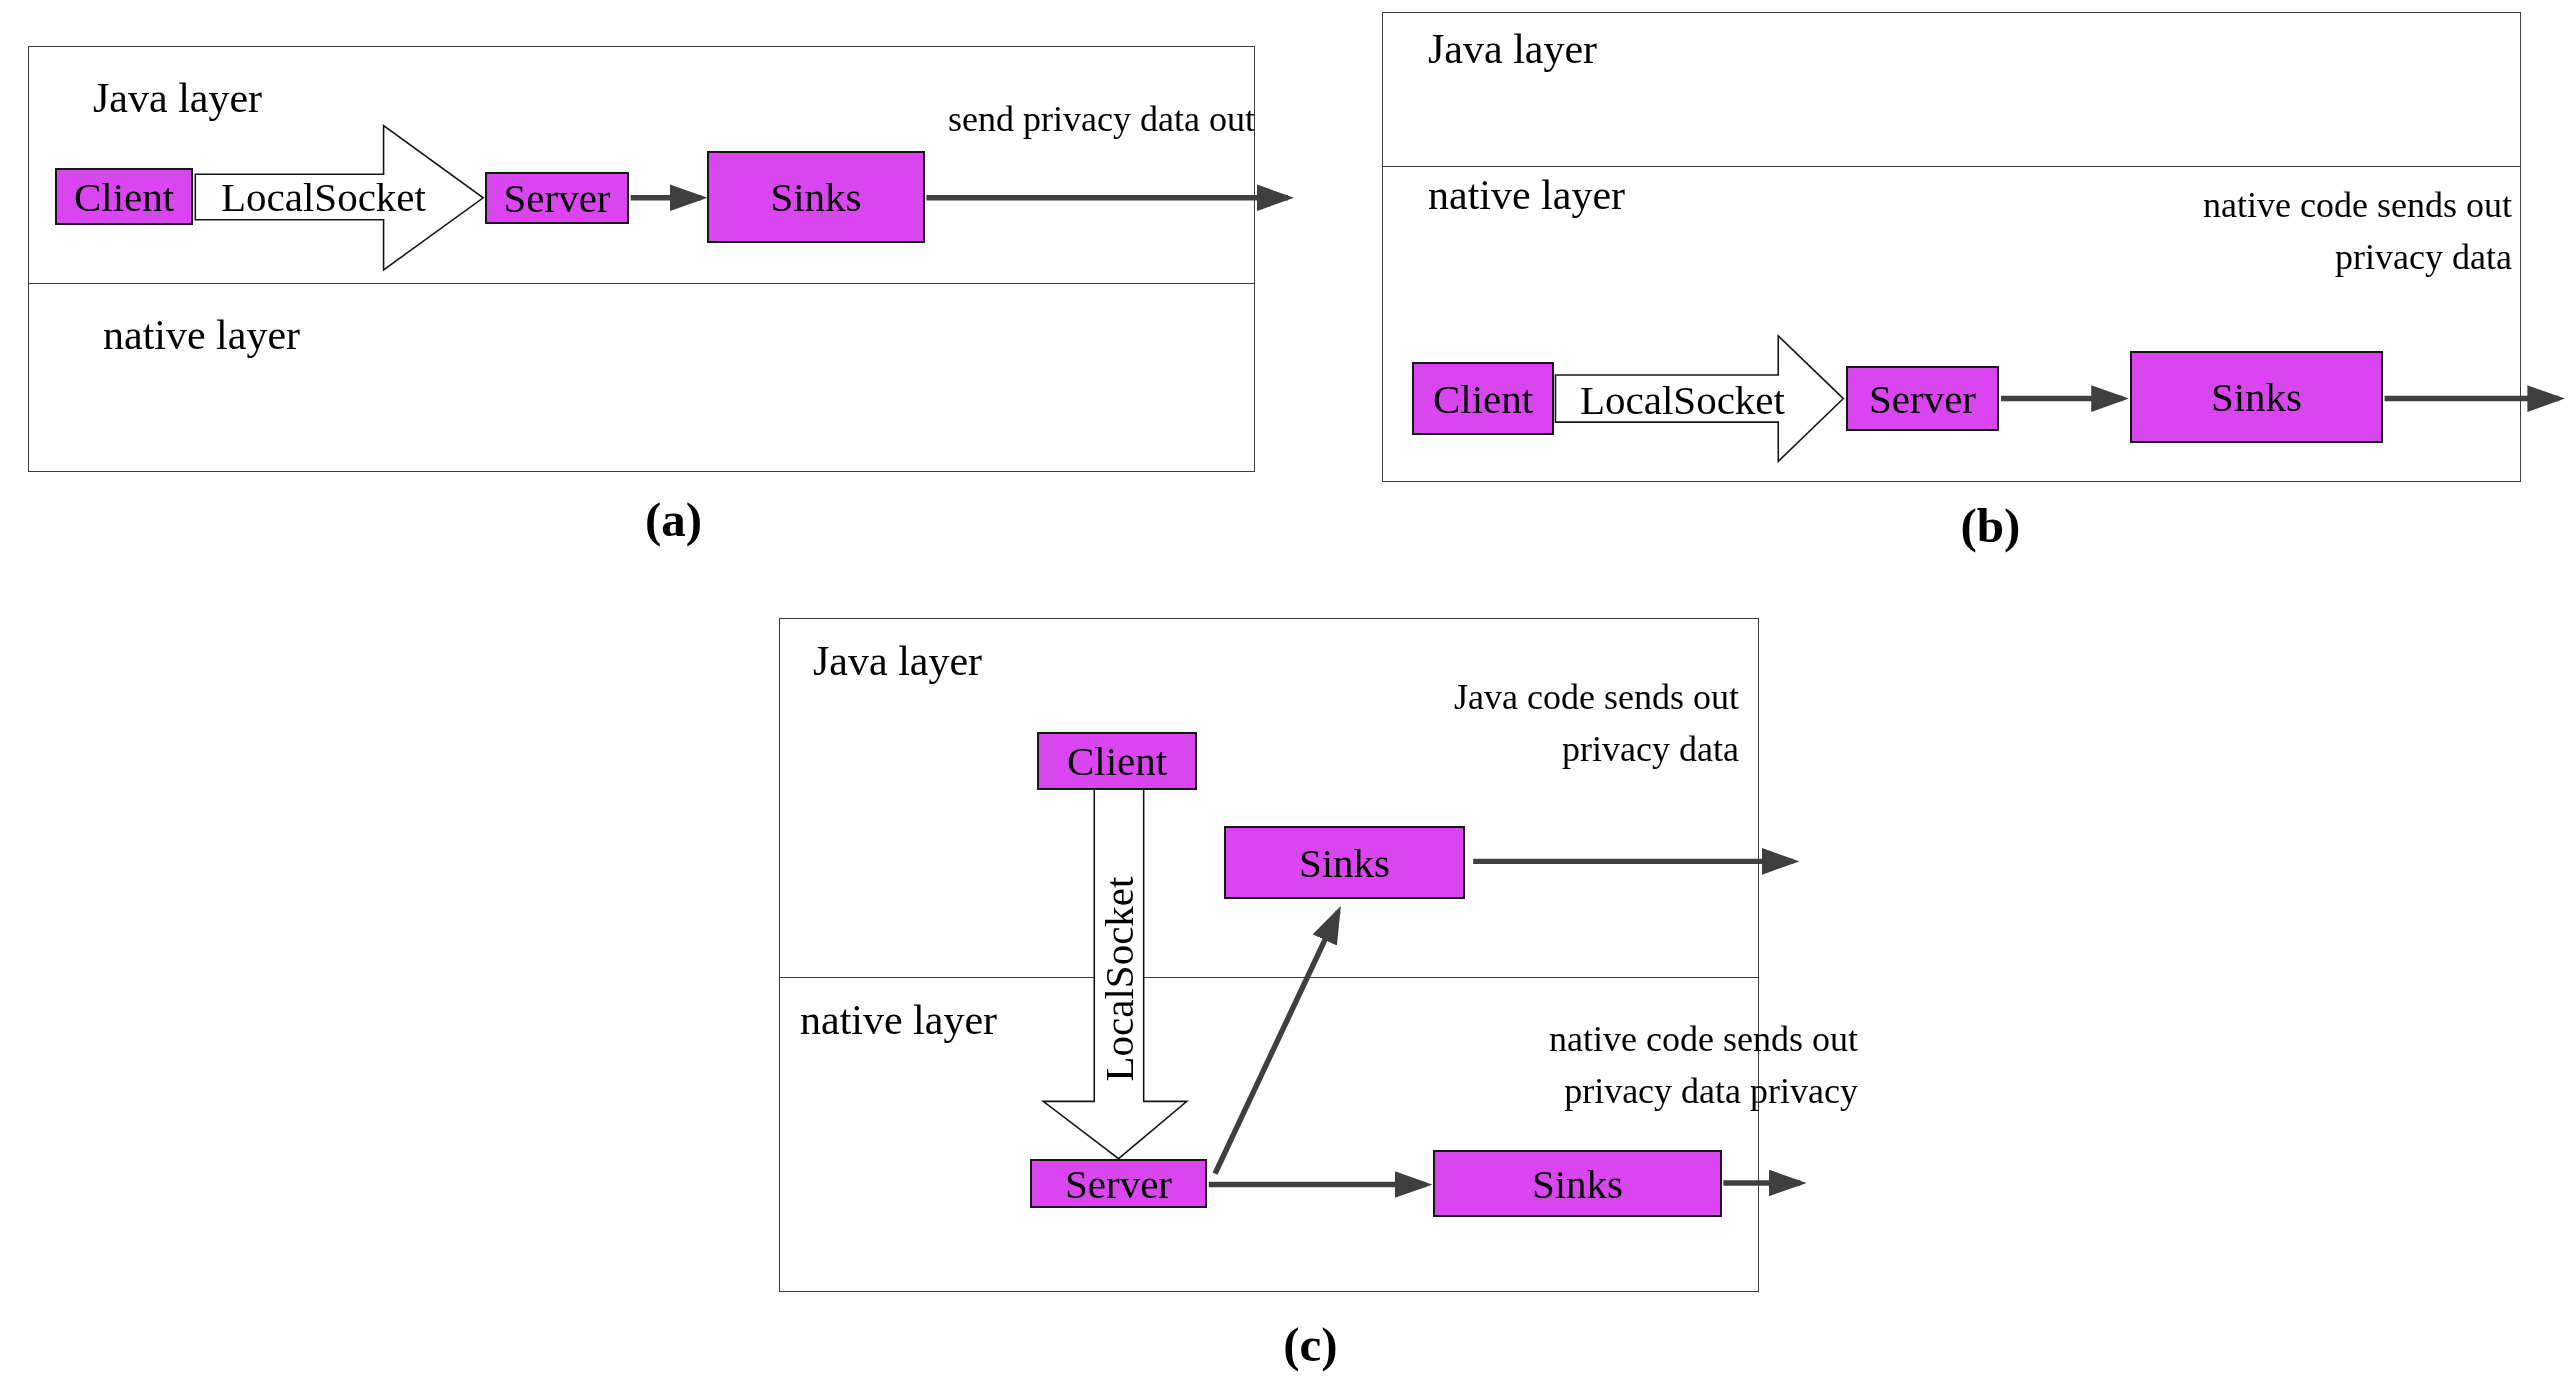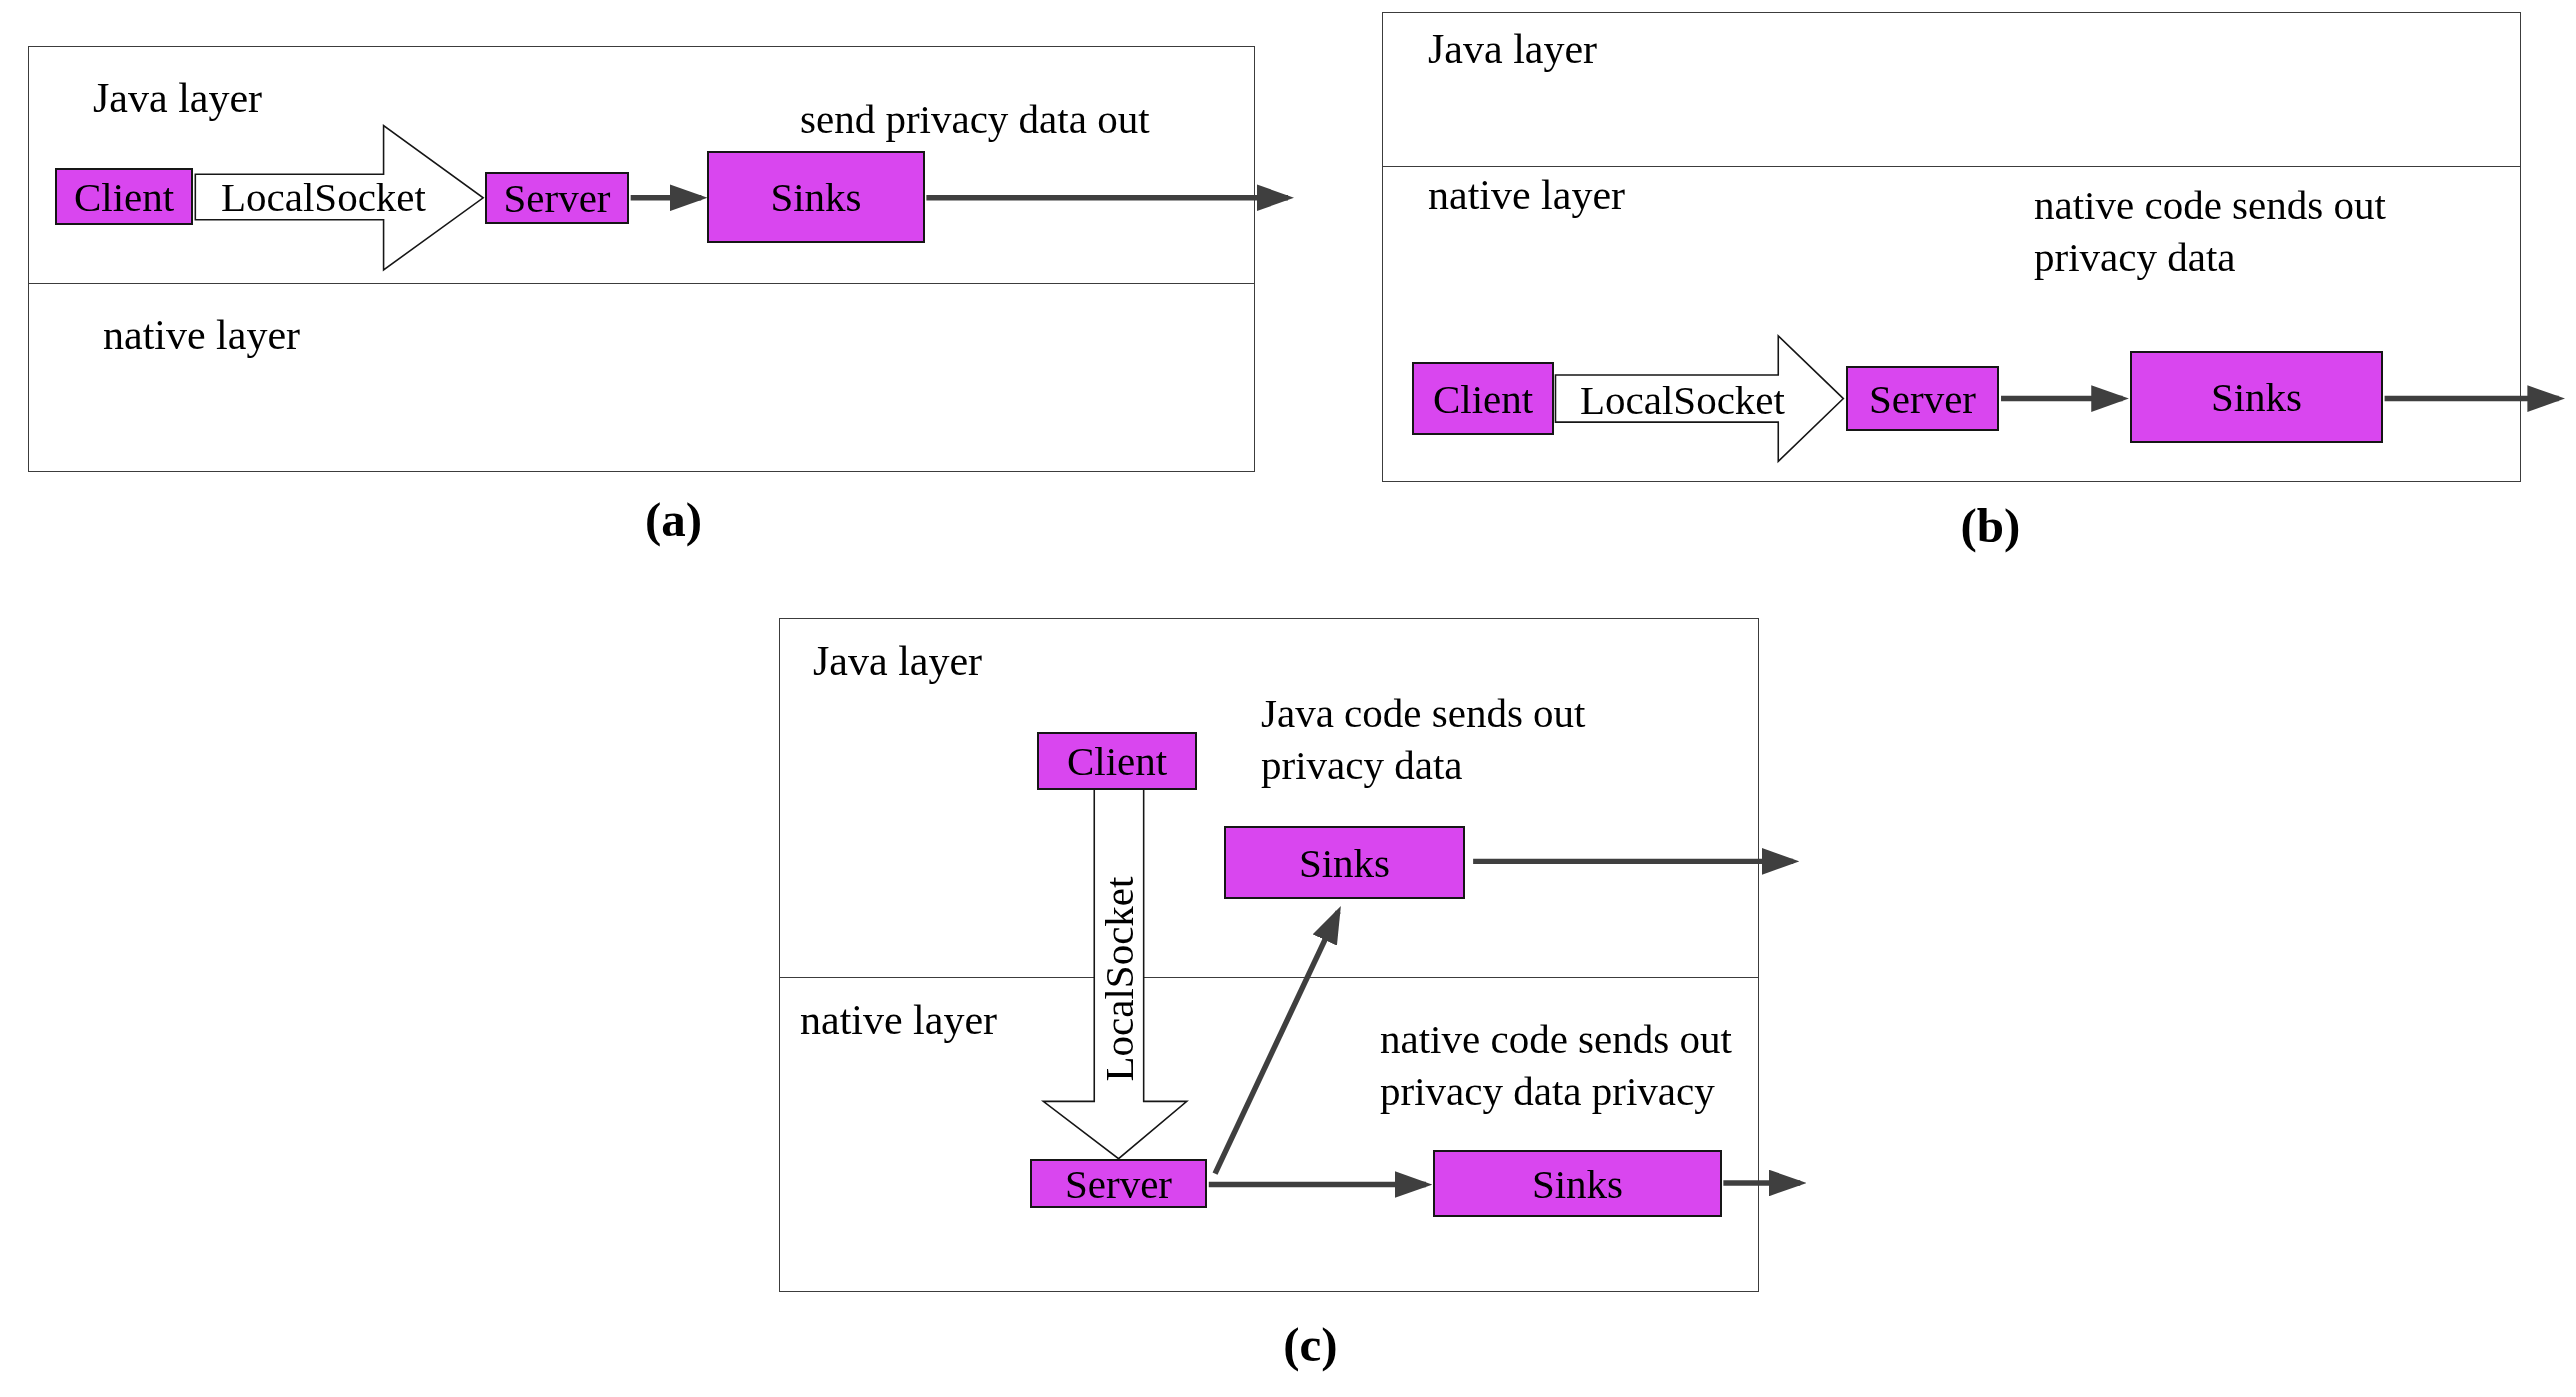--- a/index.html
+++ b/index.html
@@ -21,23 +21,23 @@
     border-top:1.6px solid #3c3c3c;
   }
   .layer-label{
     position:absolute;
     font-size:42px;
     white-space:nowrap;
     z-index:4;
   }
   .annotation{
     position:absolute;
-    font-size:41px;
+    font-size:36px;
     line-height:52px;
-    text-align:left;
+    text-align:right;
     z-index:4;
   }
   .node{
     position:absolute;
     border:2.4px solid #161616;
     background:#d946ef;
     display:flex;align-items:center;justify-content:center;
     font-size:41px;
     z-index:3;
     box-sizing:border-box;
@@ -154,21 +154,21 @@
   <div class="ls-vertical" style="left:993px;top:957px;width:251px;height:44px;">LocalSocket</div>
   <div class="node" style="left:1224px;top:826px;width:241px;height:73px;">
     <span>Sinks</span>
   </div>
   <div class="node" style="left:1030px;top:1159px;width:177px;height:49px;">
     <span>Server</span>
   </div>
   <div class="node" style="left:1433px;top:1150px;width:289px;height:67px;">
     <span>Sinks</span>
   </div>
-  <div class="annotation" style="left:1261px;top:687px;width:478px;">
+  <div class="annotation" style="left:1261px;top:671px;width:478px;">
     <div>Java code sends out</div>
     <div>privacy data</div>
   </div>
   <div class="annotation" style="left:1380px;top:1013px;width:478px;">
     <div>native code sends out</div>
     <div>privacy data privacy</div>
   </div>
   <div class="caption" style="left:1232px;top:1316px;width:157px;">(c)</div>
 
 </div>

